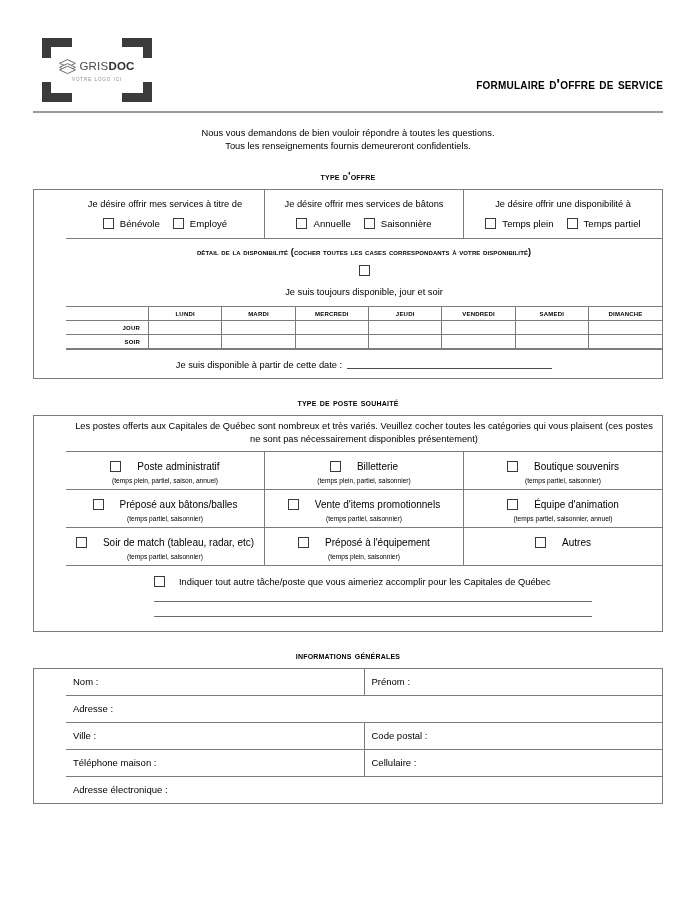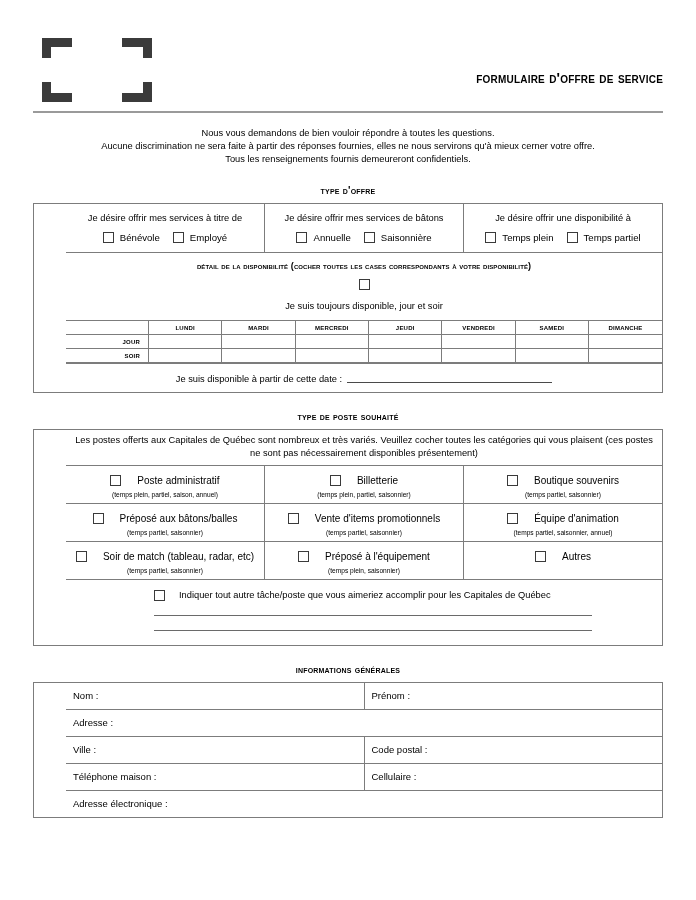--- a/index.html
+++ b/index.html
@@ -70,21 +70,21 @@
   .logo-word b { color: #2e2e2e; }
   .logo-sub {
     margin-top: 3px;
     font-size: 4.6px;
     letter-spacing: .9px;
     color: #8a8a8a;
   }
   .doc-title {
     position: absolute;
     right: 0;
-    bottom: 24px;
+    bottom: 18px;
     font-size: 14.5px;
     font-weight: bold;
     letter-spacing: .2px;
     font-variant: small-caps;
     text-transform: lowercase;
     white-space: nowrap;
     text-align: right;
   }
   .header-rule {
     height: 0;
@@ -286,30 +286,40 @@
     <div class="logo-box">
       <span class="logo-corner lc-tl"></span>
       <span class="logo-corner lc-tl2"></span>
       <span class="logo-corner lc-tr"></span>
       <span class="logo-corner lc-tr2"></span>
       <span class="logo-corner lc-bl"></span>
       <span class="logo-corner lc-bl2"></span>
       <span class="logo-corner lc-br"></span>
       <span class="logo-corner lc-br2"></span>
 
+      <div class="logo-inner">
+        <div class="logo-wordline">
+          <svg class="logo-mark" width="17" height="15" viewBox="0 0 17 15">
+            <polygon points="8.5,0.6 16.4,4.3 8.5,8.0 0.6,4.3" fill="#ffffff" stroke="#6b6b6b" stroke-width="1"></polygon>
+            <polygon points="8.5,4.6 16.4,8.3 8.5,12.0 0.6,8.3" fill="#ffffff" stroke="#6b6b6b" stroke-width="1"></polygon>
+            <polygon points="8.5,7.2 16.4,10.9 8.5,14.6 0.6,10.9" fill="#ffffff" stroke="#6b6b6b" stroke-width="1"></polygon>
+          </svg>
+          <span class="logo-word"><span>GRIS</span><b>DOC</b></span>
+        </div>
+        <div class="logo-sub">VOTRE LOGO ICI</div>
+      </div>
     </div>
 
     <div class="doc-title">Formulaire d'offre de service</div>
   </div>
 
   <div class="header-rule"></div>
 
   <div class="intro">
     <div>Nous vous demandons de bien vouloir répondre à toutes les questions.</div>
-    <div>Aucune discrimination ne sera faite à partir des réponses fournies, elles ne nous servirons qu'à mieux cerner votre offre.</div>
     <div>Tous les renseignements fournis demeureront confidentiels.</div>
   </div>
 
   <div class="section-title">Type d'offre</div>
 
   <div class="box">
 
     <div class="row">
 
       <div class="cell offre-col">

